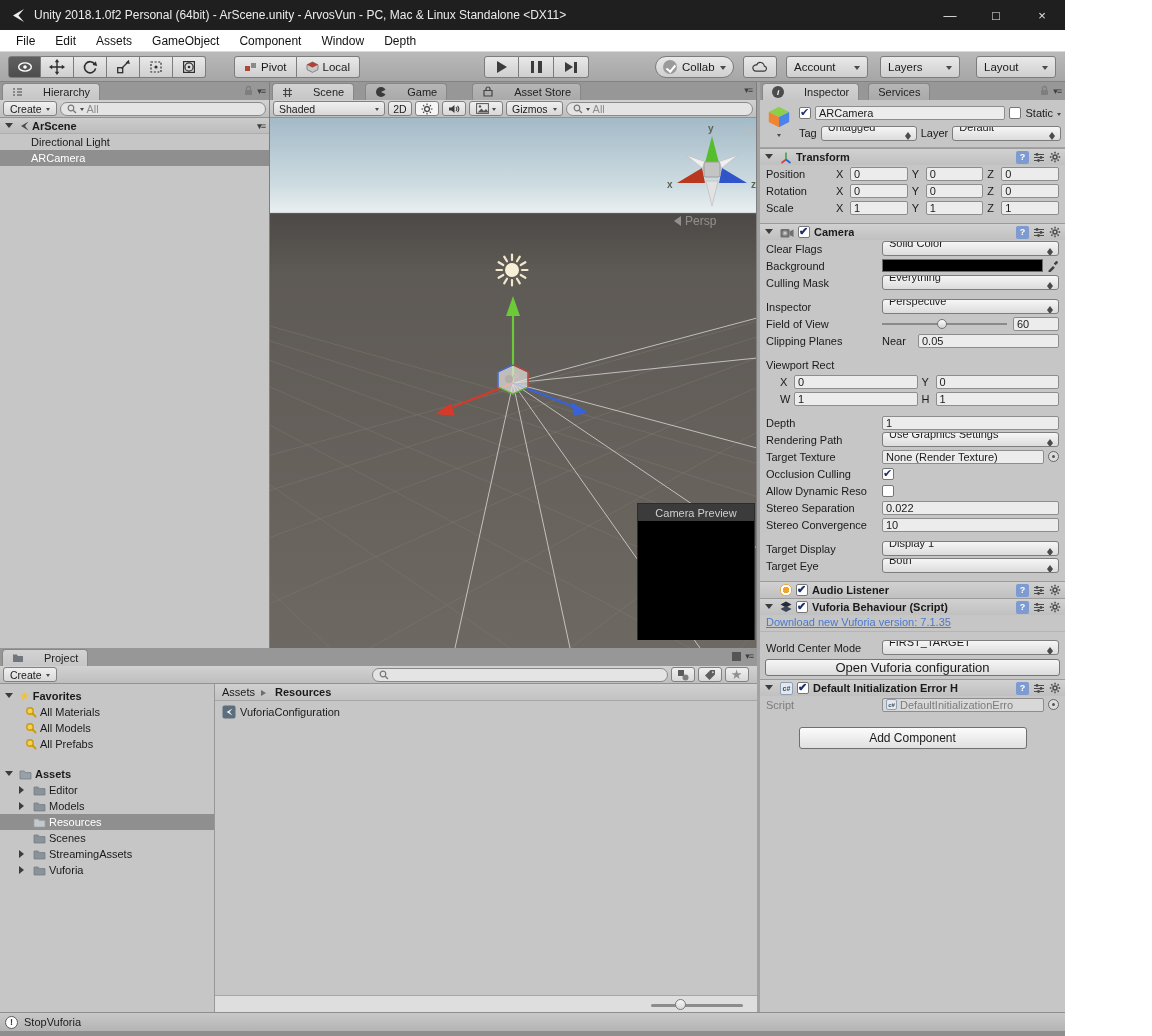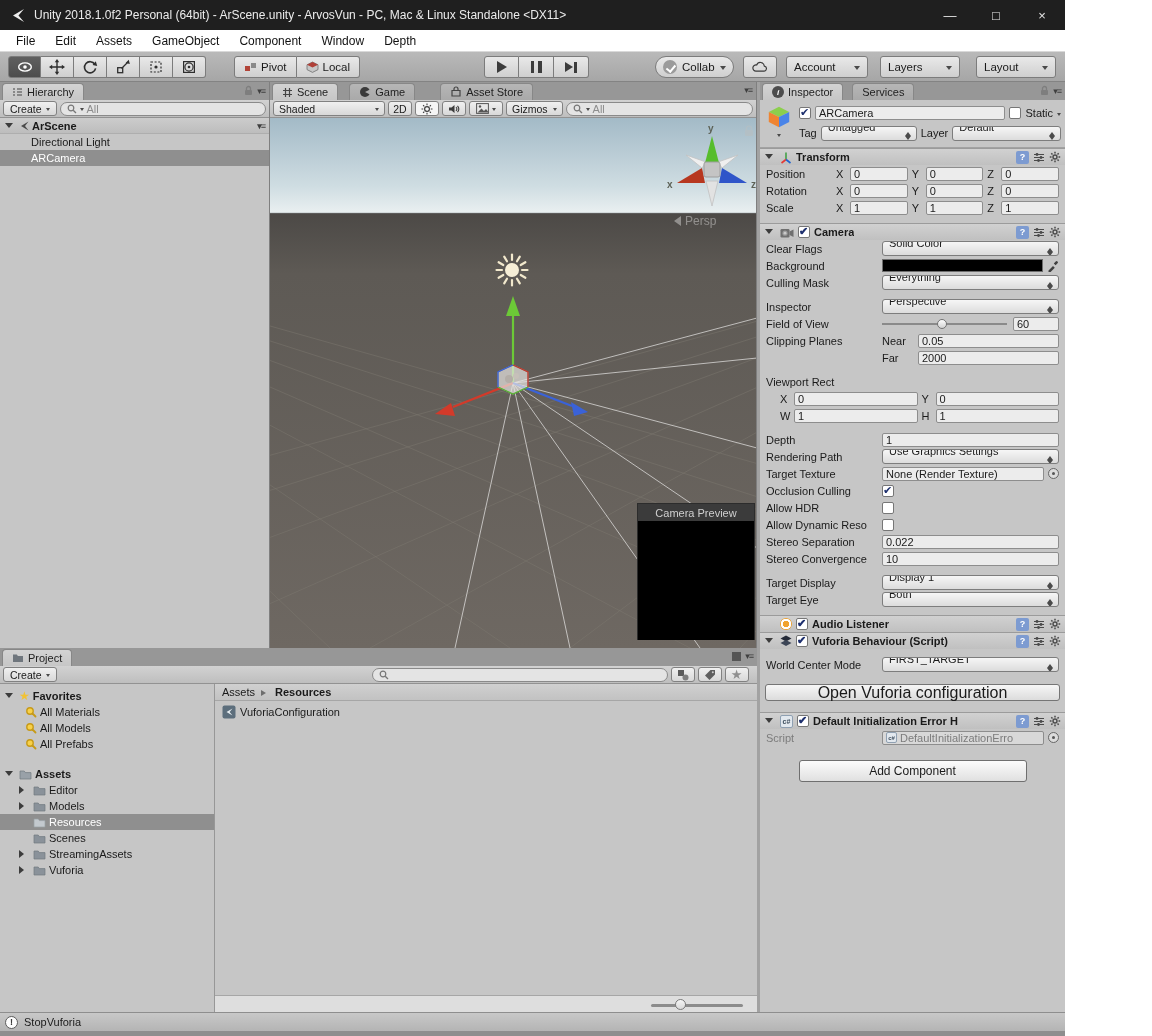--- a/index.html
+++ b/index.html
@@ -28,21 +28,21 @@
 .ic-step-tri{width:0;height:0;border-left:8px solid #3c3c3c;border-top:5.5px solid transparent;border-bottom:5.5px solid transparent}
 .ic-step-bar{width:3px;height:11px;background:#3c3c3c;margin-left:1.5px}
 .tb-dd{position:absolute;top:4px;height:22px;background:linear-gradient(#e9e9e9,#cfcfcf);border:1px solid #7c7c7c;border-radius:3px;display:flex;align-items:center;padding:0 7px;gap:5px;font-size:11.5px}
 .dar{width:0;height:0;border:3.5px solid transparent;border-top:4.5px solid #4a4a4a;margin-top:4px;flex:none}
 .dar.tiny{border-width:2.5px;border-top-width:3.5px}
 .collab-check{width:14px;height:14px;border-radius:50%;background:#9b9b9b;position:relative;flex:none}
 .collab-check::after{content:"";position:absolute;left:4.5px;top:2.5px;width:3.5px;height:7px;border:solid #fff;border-width:0 2px 2px 0;transform:rotate(40deg)}
 
 .panel{position:absolute;background:#c6c6c6}
 .tabstrip{height:18px;background:#979797;display:flex;align-items:flex-end;padding-left:2px;position:relative}
-.tab{height:17px;display:flex;align-items:center;gap:4px;padding:0 9px;font-size:11px;background:linear-gradient(#b6b6b6,#a9a9a9);border:1px solid #878787;border-bottom:none;border-radius:4px 4px 0 0;color:#222;margin-right:1px;white-space:nowrap}
+.tab{height:17px;display:flex;align-items:center;gap:20px;padding:0 9px;font-size:11px;background:linear-gradient(#b6b6b6,#a9a9a9);border:1px solid #878787;border-bottom:none;border-radius:4px 4px 0 0;color:#222;margin-right:1px;white-space:nowrap}
 .tab.active{background:linear-gradient(#d3d3d3,#c6c6c6)}
 .strip-right{position:absolute;right:4px;top:3px;display:flex;align-items:center;gap:4px}
 .menu-g{font-size:9px;letter-spacing:-1px;color:#3f3f3f}
 .ptoolbar{height:18px;background:linear-gradient(#d2d2d2,#bebebe);border-bottom:1px solid #929292;display:flex;align-items:center;padding:0 3px;gap:3px}
 .btn{background:linear-gradient(#f0f0f0,#d8d8d8);border:1px solid #818181;border-radius:3px;height:15px;display:inline-flex;align-items:center;padding:0 6px;font-size:10.5px;gap:4px;white-space:nowrap}
 .searchpill{height:14px;background:#e4e4e4;border:1px solid #8a8a8a;border-radius:8px;display:flex;align-items:center;padding:0 6px;gap:3px;color:#8d8d8d;min-width:0}
 .ph{color:#8d8d8d}
 .fold{width:0;height:0;border:4px solid transparent;border-top:5px solid #3c3c3c;margin:3px 3px 0 1px;flex:none}
 .fold.closed{border:4px solid transparent;border-left:5px solid #3c3c3c;margin:0 2px 0 3px}
 .fold.ghost{visibility:hidden}
@@ -98,21 +98,21 @@
 .knob{position:absolute;left:44%;top:2px;width:10px;height:10px;border-radius:50%;background:linear-gradient(#fdfdfd,#d2d2d2);border:1px solid #737373}
 .fov-val{flex:0 0 46px}
 .picker{width:11px;height:11px;border:1px solid #666;border-radius:50%;position:relative;flex:none;background:#dcdcdc}
 .picker::after{content:"";position:absolute;left:3px;top:3px;width:3px;height:3px;background:#555;border-radius:50%}
 .swatch{flex:1;height:13px;background:#000;border:1px solid #6e6e6e}
 .audio-ic{width:12px;height:12px;border-radius:50%;background:radial-gradient(circle,#f0a32f 0 3px,#fff 3.5px 5px,#f0a32f 5.5px);flex:none}
 .cs-ic{width:13px;height:13px;background:#e2e8ee;border:1px solid #8fa0b2;border-radius:2px;color:#3c4c5c;font-size:7px;font-weight:bold;display:inline-flex;align-items:center;justify-content:center;flex:none}
 .cs-ic.mini{width:11px;height:11px;font-size:6px}
 .link-row{padding:1px 6px 3px 6px;border-bottom:1px solid #b5b5b5}
 .vlink{color:#4a79d0;text-decoration:underline;font-size:11px;cursor:pointer}
-.wide-btn{height:17px;margin:11px 5px;background:linear-gradient(#f6f6f6,#dcdcdc);border:1px solid #757575;border-radius:3px;display:flex;align-items:center;justify-content:center;font-size:16px}
+.wide-btn{height:17px;margin:3px 5px;background:linear-gradient(#f6f6f6,#dcdcdc);border:1px solid #757575;border-radius:3px;display:flex;align-items:center;justify-content:center;font-size:13px}
 .addc-btn{width:228px;height:22px;margin:14px auto;background:linear-gradient(#fcfcfc,#e0e0e0);border:1px solid #6f6f6f;border-radius:3px;display:flex;align-items:center;justify-content:center;font-size:12px}
 
 .project{left:0;top:648px;width:757px;height:364px}
 .proj-body{position:relative;height:328px;display:flex}
 .proj-left{width:215px;flex:none;border-right:1px solid #979797;padding-top:4px}
 .proj-right{flex:1;display:flex;flex-direction:column;position:relative}
 .trow{height:16px;display:flex;align-items:center;gap:3px;padding-left:4px;white-space:nowrap}
 .trow.sub{padding-left:25px}
 .trow.sub2{padding-left:16px}
 .trow.selected{background:#8f8f8f;color:#fff}
@@ -692,27 +692,20 @@
           <span>60</span>
         </div>
     </div>
     <div class="irow">
         <span class="ilab">Clipping Planes</span>
         <span class="nf">Near</span>
         <div class="tf">
           <span>0.05</span>
         </div>
       </div>
-    <div class="irow">
-        <span class="ilab"></span>
-        <span class="nf">Far</span>
-        <div class="tf">
-          <span>2000</span>
-        </div>
-      </div>
     <div class="gap6"></div>
     <div class="irow">
         <span class="ilab">Viewport Rect</span>
       </div>
     <div class="irow">
       <span class="ind16"></span>
         <span class="axl">X</span>
         <div class="tf">
           <span>0</span>
         </div>
@@ -748,24 +741,20 @@
     <div class="irow">
         <span class="ilab">Target Texture</span>
         <div class="tf">
           <span>None (Render Texture)</span>
         </div>
         <span class="picker"></span>
       </div>
     <div class="irow">
         <span class="ilab">Occlusion Culling</span>
         <span class="cb on"></span>
-      </div>
-    <div class="irow">
-        <span class="ilab">Allow HDR</span>
-        <span class="cb"></span>
       </div>
     <div class="irow">
         <span class="ilab">Allow Dynamic Reso</span>
         <span class="cb"></span>
       </div>
     <div class="irow">
         <span class="ilab">Stereo Separation</span>
         <div class="tf">
           <span>0.022</span>
         </div>
@@ -842,20 +831,21 @@
         </span>
       <span class="hicon">
           <svg width="12" height="12" viewBox="0 0 12 12">
             <circle cx="6" cy="6" r="2" fill="none" stroke="#4a4a4a" stroke-width="1.4"></circle>
             <g stroke="#4a4a4a" stroke-width="1.5">
               <path d="M6 0.8v1.7M6 9.5v1.7M0.8 6h1.7M9.5 6h1.7M2.3 2.3l1.2 1.2M8.5 8.5l1.2 1.2M9.7 2.3 8.5 3.5M3.5 8.5 2.3 9.7"></path>
             </g>
           </svg>
         </span>
     </div>
+    <div class="link-row"><span class="vlink">Download new Vuforia version: 7.1.35</span></div>
     <div class="gap6"></div>
     <div class="irow">
         <span class="ilab">World Center Mode</span>
         <div class="popup">
           <span>FIRST_TARGET</span>
         </div>
       </div>
     <div class="wide-btn">
         <span>Open Vuforia configuration</span>
       </div>

